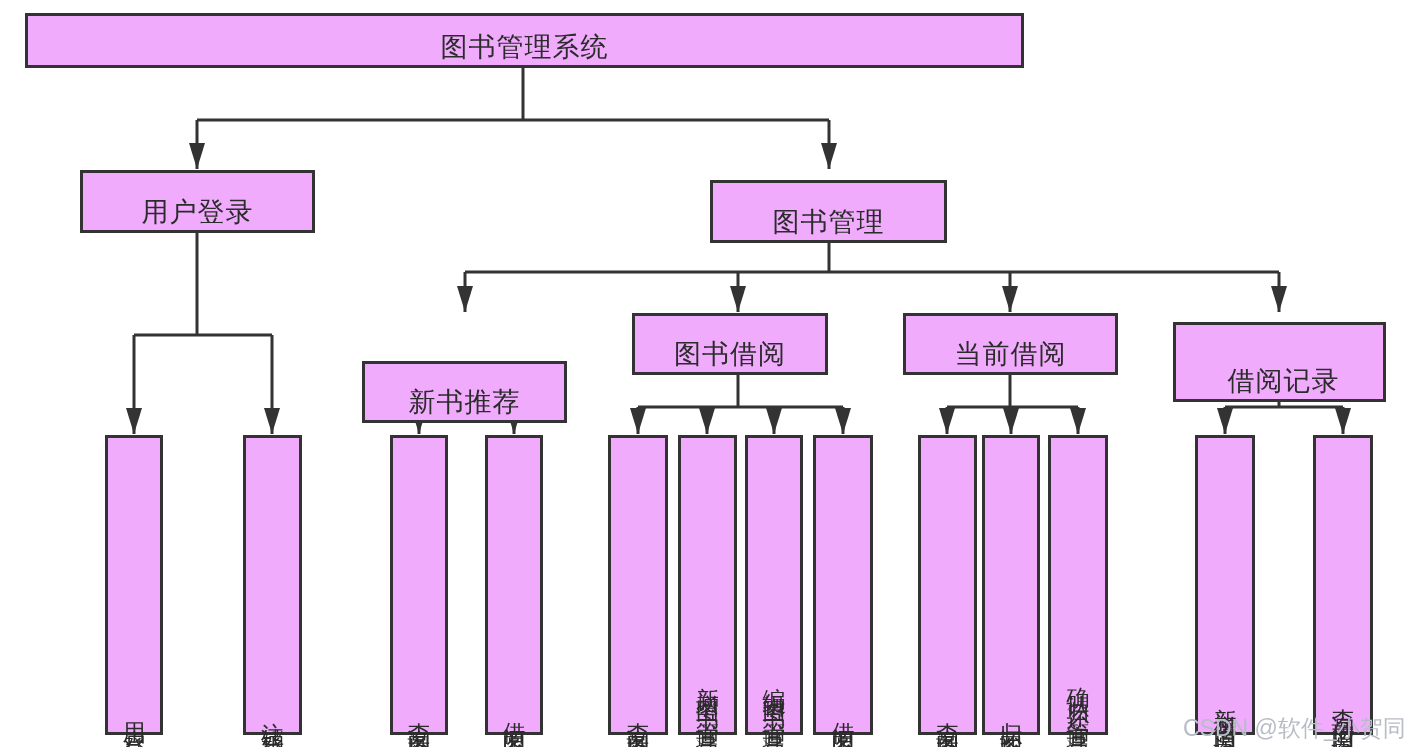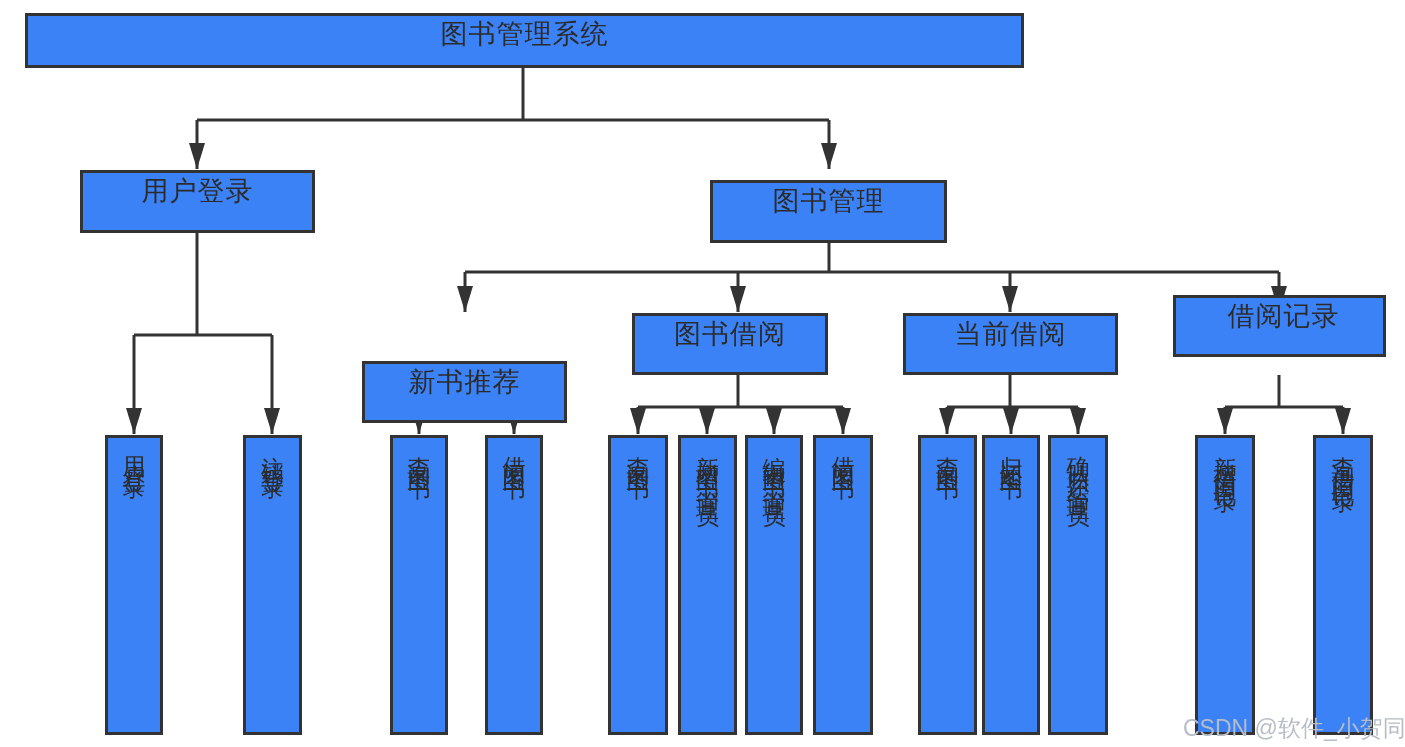--- a/index.html
+++ b/index.html
@@ -17,24 +17,24 @@
   }
   #connectors {
     position: absolute;
     left: 0; top: 0;
     width: 1405px; height: 747px;
     pointer-events: none;
   }
   .box {
     position: absolute;
     box-sizing: border-box;
-    background: #3b82f6;
+    background: #f0abfc;
     border: 3px solid #333333;
     display: flex;
-    align-items: flex-start;
+    align-items: flex-end;
     justify-content: center;
     color: #2b2b2b;
     z-index: 2;
   }
   .box.h .lbl {
     font-size: 27px;
     letter-spacing: 1px;
     white-space: nowrap;
   }
   .box.leaf .lbl {
@@ -123,21 +123,21 @@
 
   <div class="box h" style="left:362px; top:313px; width:205px; height:62px;margin-top:48px;">
     <span class="lbl">新书推荐</span>
   </div>
   <div class="box h" style="left:632px; top:313px; width:196px; height:62px;">
     <span class="lbl">图书借阅</span>
   </div>
   <div class="box h" style="left:903px; top:313px; width:215px; height:62px;">
     <span class="lbl">当前借阅</span>
   </div>
-  <div class="box h" style="left:1173px; top:295px; width:213px; height:62px;padding-left:8px;">
+  <div class="box h" style="left:1173px; top:322px; width:213px; height:80px;padding-left:8px;">
     <span class="lbl">借阅记录</span>
   </div>
 
   <div class="box leaf" style="left:105px; top:435px; width:58px; height:300px;">
     <span class="lbl">用户登录</span>
   </div>
   <div class="box leaf" style="left:243px; top:435px; width:59px; height:300px;">
     <span class="lbl">注销登录</span>
   </div>
 

